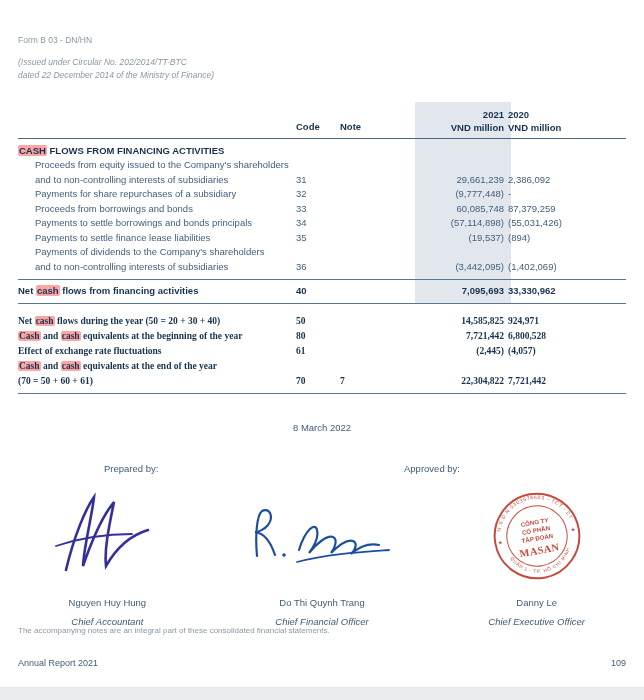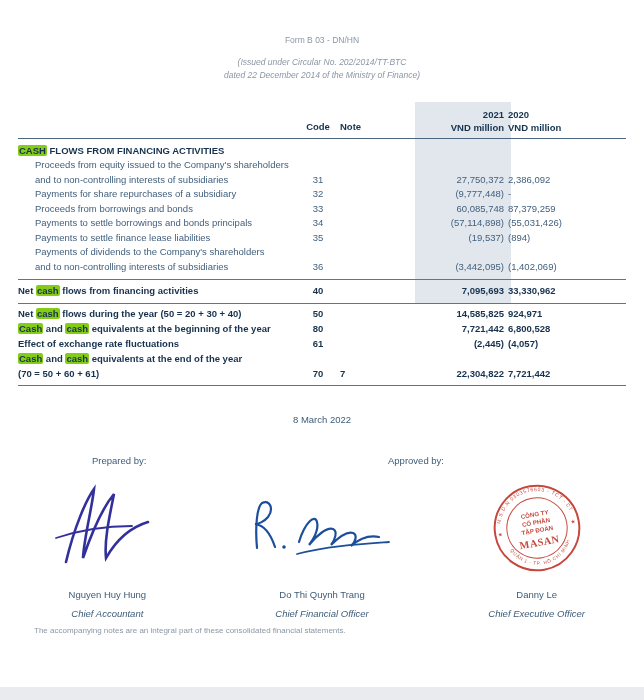--- a/index.html
+++ b/index.html
@@ -7,59 +7,59 @@
   body {
     font-family:"Liberation Sans", sans-serif;
     background:#ffffff;
     color:#1c3e63;
     position:relative;
     overflow:hidden;
   }
   .page { position:absolute; inset:0; background:#ffffff; }
 
   
-  .doc-header { text-align:center; padding:34px 18px 0; font-size:8.5px; line-height:13px; color:#8b97a4; }
+  .doc-header { text-align:left; padding:34px 18px 0; font-size:8.5px; line-height:13px; color:#8b97a4; }
   .doc-header .form-line { margin-bottom:9px; }
   .doc-header .italic { font-style:italic; }
 
   
   .table-wrap { margin:26px 18px 0; font-size:9.5px; }
   .band-scope { position:relative; }
   .col-band { position:absolute; top:-6px; bottom:0; right:115px; width:96px; background:#e2e7ee; z-index:0; }
   .trow { position:relative; z-index:1; display:flex; align-items:flex-end; line-height:14.5px; color:#42607e; }
   .cell-label { flex:1; padding-right:6px; }
-  .cell-code  { width:44px; text-align:center; }
+  .cell-code  { width:44px; text-align:left; }
   .cell-note  { width:64px; text-align:left; }
   .cell-2021  { width:104px; text-align:right; padding-right:4px; }
   .cell-2020  { width:118px; text-align:left; }
   .indent { padding-left:17px; }
   .bold, .bold .cell-code, .bold .cell-2021, .bold .cell-2020 { font-weight:bold; color:#16324f; }
   .thead { border-bottom:1px solid #4b6782; padding-bottom:4px; align-items:flex-end; }
   .thead .cell-2021 div, .thead .cell-2020 div { line-height:13px; }
   .section-title { padding:6px 0 2px; font-weight:bold; color:#16324f; }
   .rule { position:relative; z-index:1; border-top:1px solid #5d768f; }
   .net-row { padding:4px 0 4px; }
-  .summary-block { margin-top:2px; }
+  .summary-block { margin-top:10px;font-family:Liberation Serif, serif; }
   .summary-block .trow { line-height:15px; }
-  mark { background:#84cc16; color:inherit; padding:0 1px; border-radius:2px; }
+  mark { background:#fca5a5; color:inherit; padding:0 1px; border-radius:2px; }
 
   
   .date-line { text-align:center; margin-top:28px; font-size:9.5px; color:#3e5c79; }
   .byline { position:relative; height:14px; margin-top:30px; font-size:9.5px; color:#3e5c79; }
-  .prepared { position:absolute; left:92px; }
-  .approved { position:absolute; left:388px; }
+  .prepared { position:absolute; left:104px; }
+  .approved { position:absolute; left:404px; }
   .sig-row { display:flex; margin-top:4px; }
   .sig-col { width:215px; display:flex; flex-direction:column; align-items:center; }
   .sig-art { height:110px; display:flex; align-items:center; justify-content:center; }
   .sig-name { font-size:9.5px; color:#3e5c79; margin-top:6px; }
   .sig-title { font-size:9.5px; font-style:italic; color:#3e5c79; margin-top:8px; }
   .stamp-svg { transform:rotate(-10deg); opacity:.93; }
 
   
-  .footnote { position:absolute; left:18px; top:626px; font-size:8px; color:#8b97a4;margin-left:16px; }
+  .footnote { position:absolute; left:18px; top:626px; font-size:8px; color:#8b97a4; }
   .bottom-row { position:absolute; left:18px; right:18px; top:652px; display:flex; justify-content:space-between; font-size:9px; color:#3e5c79; padding-top:6px; }
   .page-strip { position:absolute; left:0; right:0; bottom:0; height:13px; background:#e9ebee; }
 </style>
 </head>
 <body>
 
 <div class="page">
 
   <div class="doc-header">
     <div class="form-line">Form B 03 - DN/HN</div>
@@ -88,21 +88,21 @@
 
       <div class="section-title"><mark>CASH</mark> FLOWS FROM FINANCING ACTIVITIES</div>
 
       <div class="trow">
         <div class="cell-label indent">
           <div>Proceeds from equity issued to the Company's shareholders</div>
           <div>and to non-controlling interests of subsidiaries</div>
         </div>
         <div class="cell-code">31</div>
         <div class="cell-note"></div>
-        <div class="cell-2021">27,750,372</div>
+        <div class="cell-2021">29,661,239</div>
         <div class="cell-2020">2,386,092</div>
       </div>
 
       <div class="trow">
         <div class="cell-label indent">
           <div>Payments for share repurchases of a subsidiary</div>
         </div>
         <div class="cell-code">32</div>
         <div class="cell-note"></div>
         <div class="cell-2021">(9,777,448)</div>
@@ -267,15 +267,19 @@
           <text x="60" y="65" text-anchor="middle" font-size="6.8" font-weight="bold" fill="#c23a2e">TẬP ĐOÀN</text>
           <text x="60" y="80" text-anchor="middle" font-size="11.5" font-weight="bold" fill="#c23a2e" font-family="'Liberation Serif', serif" letter-spacing="0.5">MASAN</text>
         </svg>
       </div>
       <div class="sig-name">Danny Le</div>
       <div class="sig-title">Chief Executive Officer</div>
     </div>
   </div>
 
   <div class="footnote">The accompanying notes are an integral part of these consolidated financial statements.</div>
+  <div class="bottom-row">
+    <span>Annual Report 2021</span>
+    <span>109</span>
+  </div>
   <div class="page-strip"></div>
 
 </div>
 
 </body></html>

